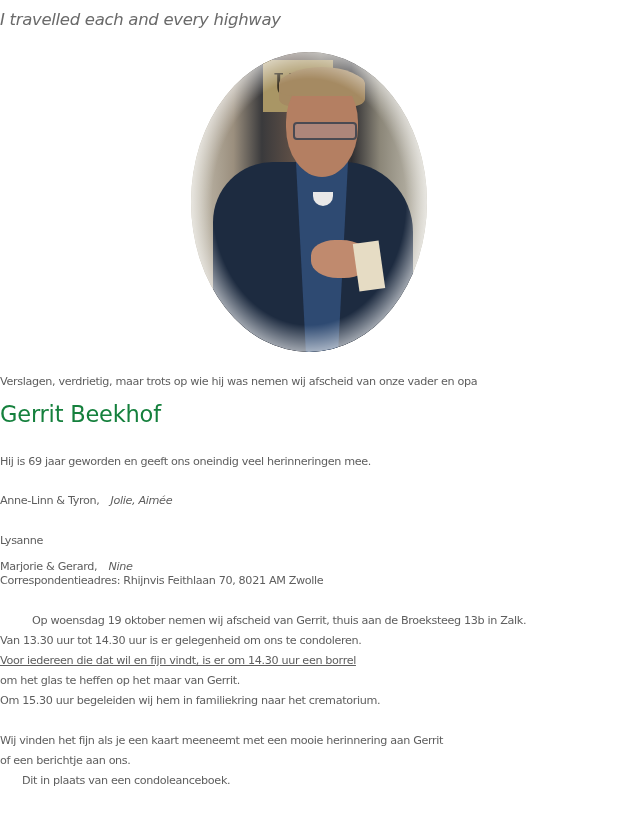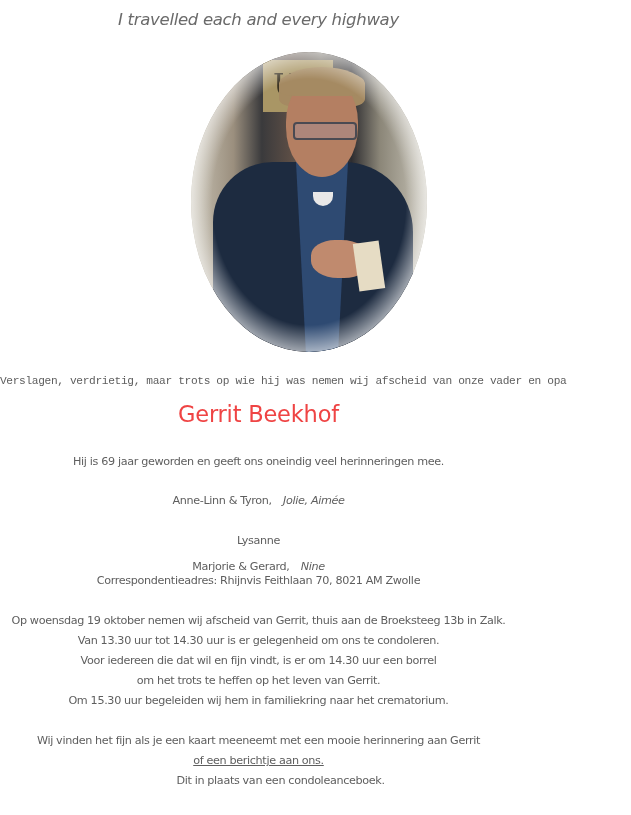--- a/index.html
+++ b/index.html
@@ -17,38 +17,37 @@
     }
     .page {
       position: absolute;
       left: 0; top: 0;
       width: 631px; height: 815px;
     }
     .line {
       position: absolute;
       left: 0;
       width: 517px;
-      text-align: center;
       white-space: nowrap;
       font-size: 11.2px;
       letter-spacing: -0.35px;
       color: #5e5e5e;
     }
     .motto {
       top: 10px;
       font-size: 16.5px;
       font-style: italic;
       letter-spacing: -0.3px;
       color: #6a6a6a;
     }
     .name {
       top: 401px;
       font-size: 22.5px;
       letter-spacing: -0.2px;
-      color: #ef4444;
+      color: #15803d;
     }
     .it { font-style: italic; margin-left: 8px; }
 
     
     .portrait {
       position: absolute;
       left: 191px;
       top: 52px;
       width: 236px;
       height: 300px;
@@ -155,41 +154,41 @@
     <div class="tshirt"></div>
     <div class="hair"></div>
     <div class="head"></div>
     <div class="hair" style="top:18px;height:26px;"></div>
     <div class="glasses"></div>
     <div class="hand"></div>
     <div class="pack"></div>
     <div class="vignette"></div>
   </div>
 
-  <div class="line" style="top:375px;font-family:Liberation Mono, monospace;">Verslagen, verdrietig, maar trots op wie hij was nemen wij afscheid van onze vader en opa</div>
+  <div class="line" style="top:375px;">Verslagen, verdrietig, maar trots op wie hij was nemen wij afscheid van onze vader en opa</div>
 
   <div class="line name">Gerrit Beekhof</div>
 
   <div class="line" style="top:455px;">Hij is 69 jaar geworden en geeft ons oneindig veel herinneringen mee.</div>
 
   <div class="line" style="top:494px;">
     <span>Anne-Linn &amp; Tyron, </span><span class="it">Jolie, Aimée</span>
   </div>
   <div class="line" style="top:534px;">
     <span>Lysanne</span>
   </div>
   <div class="line" style="top:560px;">
     <span>Marjorie &amp; Gerard, </span><span class="it">Nine</span>
   </div>
 
   <div class="line" style="top:574px;">Correspondentieadres: Rhijnvis Feithlaan 70, 8021 AM Zwolle</div>
 
-  <div class="line" style="top:614px;">Op woensdag 19 oktober nemen wij afscheid van Gerrit, thuis aan de Broeksteeg 13b in Zalk.</div>
+  <div class="line" style="top:614px;padding-left:32px;">Op woensdag 19 oktober nemen wij afscheid van Gerrit, thuis aan de Broeksteeg 13b in Zalk.</div>
   <div class="line" style="top:634px;">Van 13.30 uur tot 14.30 uur is er gelegenheid om ons te condoleren.</div>
-  <div class="line" style="top:654px;">Voor iedereen die dat wil en fijn vindt, is er om 14.30 uur een borrel</div>
-  <div class="line" style="top:674px;">om het trots te heffen op het leven van Gerrit.</div>
+  <div class="line" style="top:654px;text-decoration:underline;">Voor iedereen die dat wil en fijn vindt, is er om 14.30 uur een borrel</div>
+  <div class="line" style="top:674px;">om het glas te heffen op het maar van Gerrit.</div>
   <div class="line" style="top:694px;">Om 15.30 uur begeleiden wij hem in familiekring naar het crematorium.</div>
 
   <div class="line" style="top:734px;">Wij vinden het fijn als je een kaart meeneemt met een mooie herinnering aan Gerrit</div>
-  <div class="line" style="top:754px;text-decoration:underline;">of een berichtje aan ons.</div>
+  <div class="line" style="top:754px;">of een berichtje aan ons.</div>
   <div class="line" style="top:774px;padding-left:22px;">Dit in plaats van een condoleanceboek.</div>
 
 </div>
 
 </body></html>

